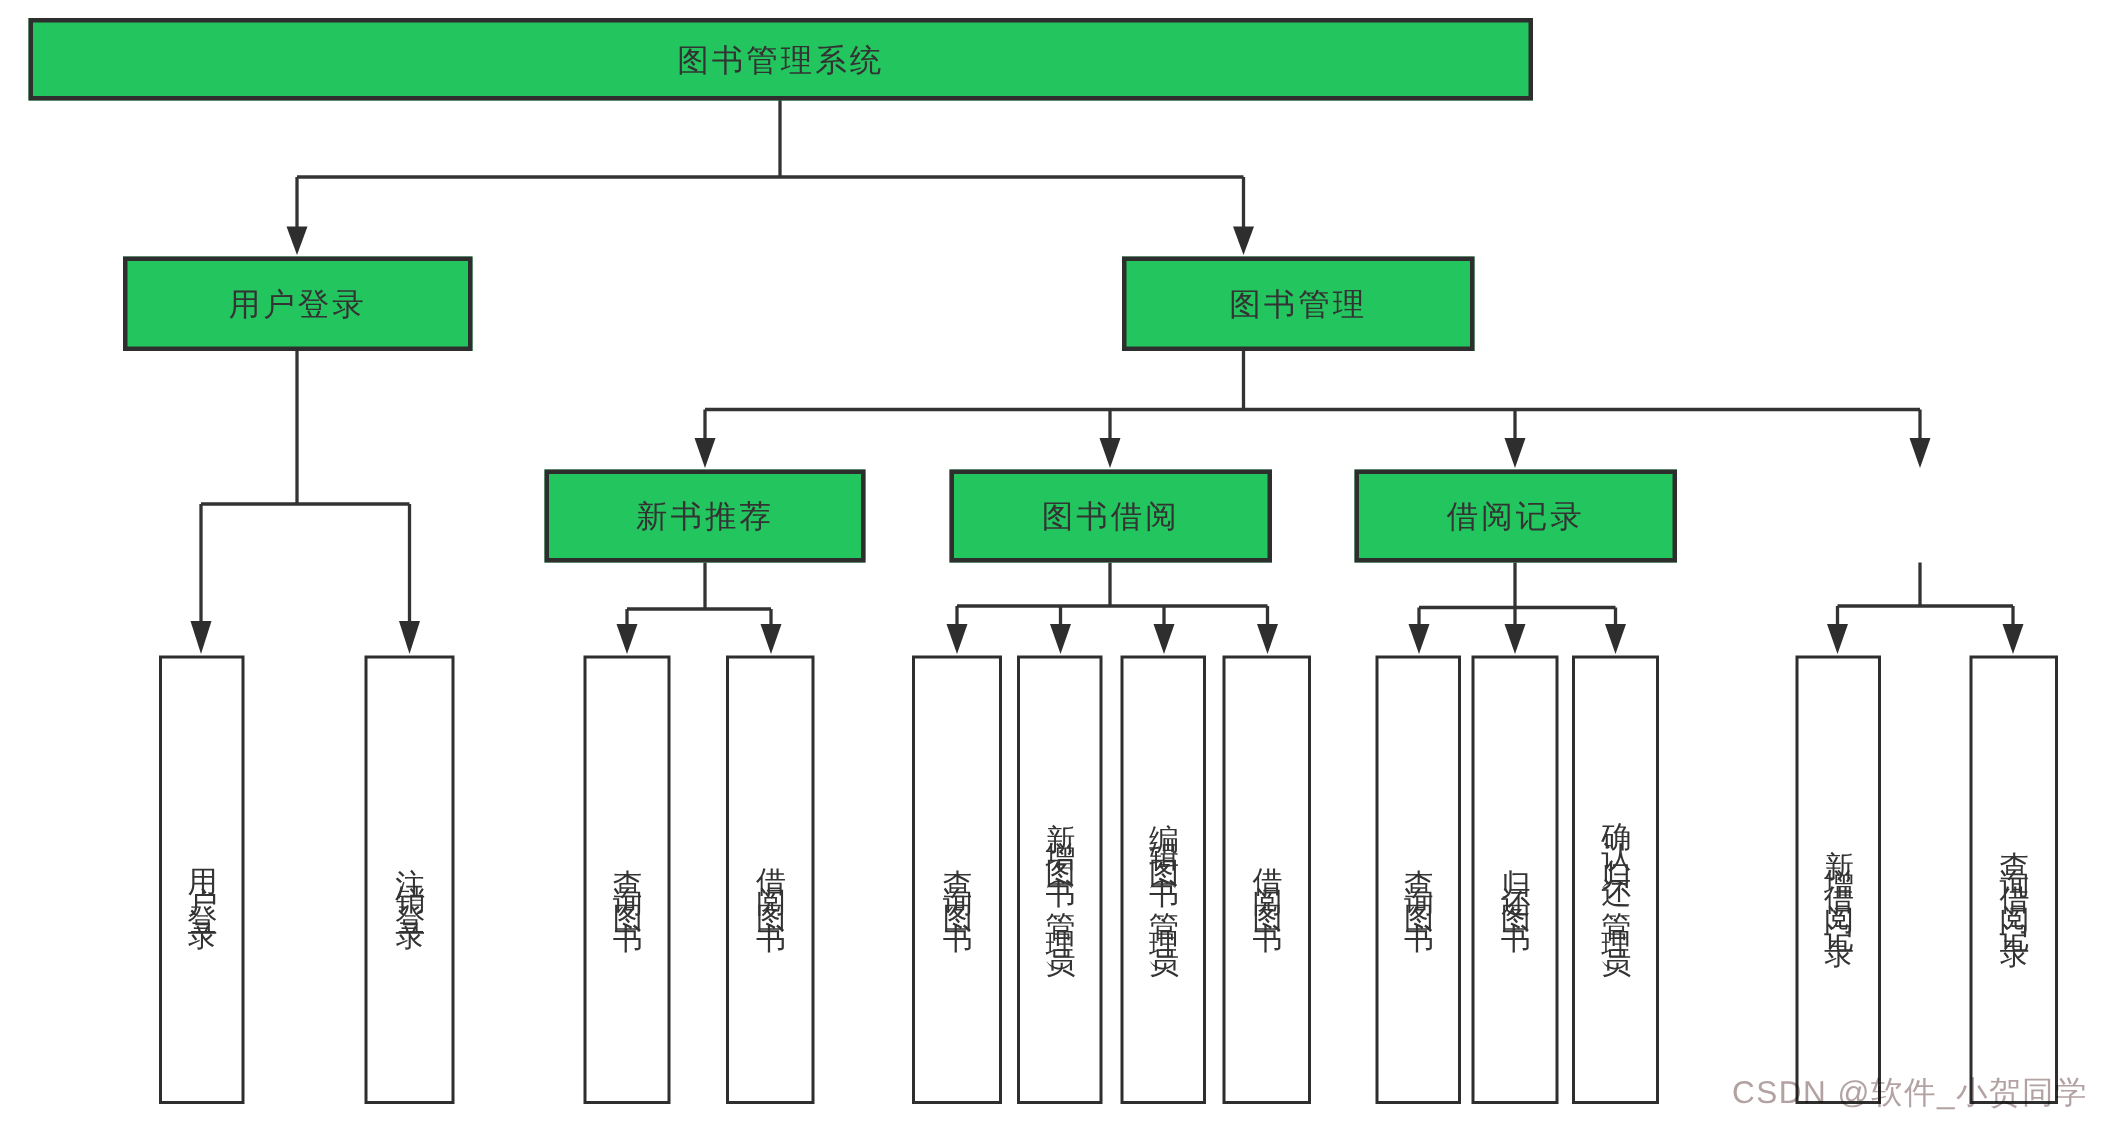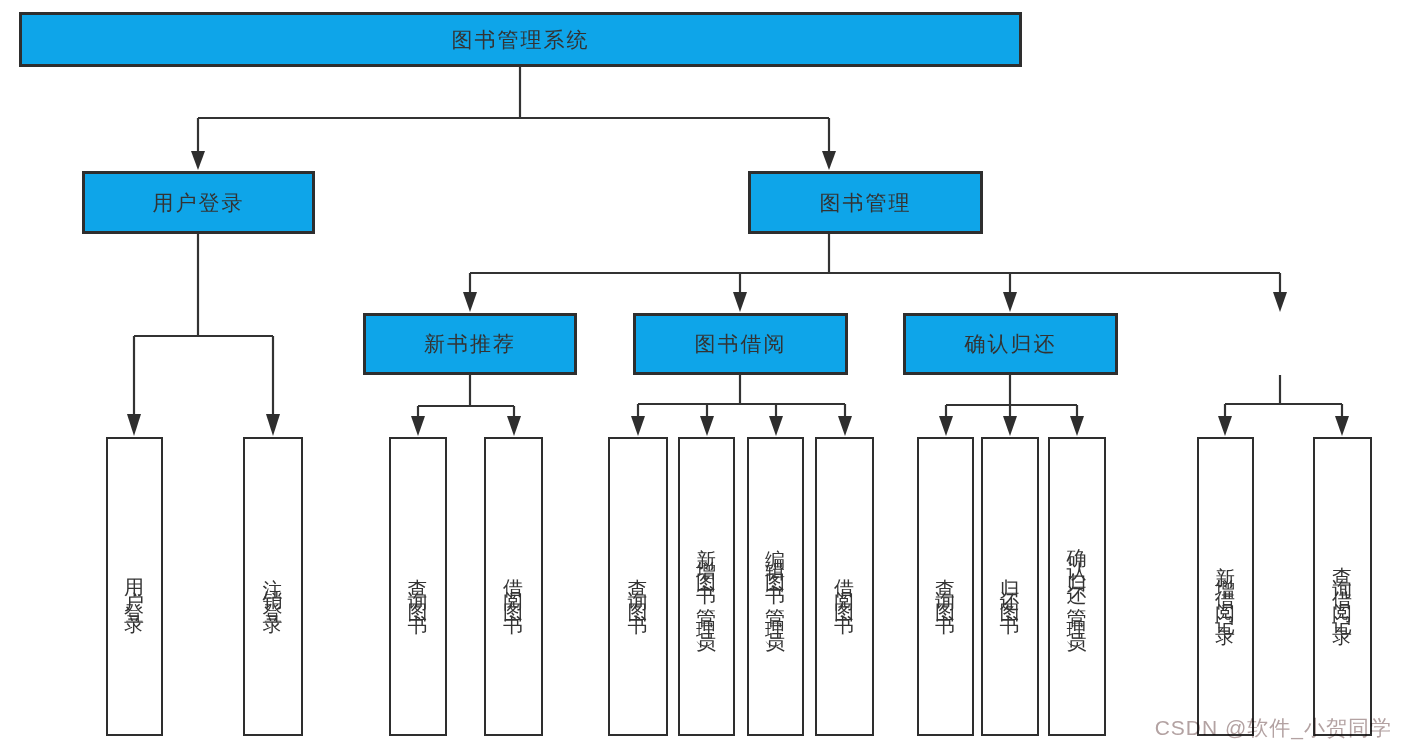--- a/index.html
+++ b/index.html
@@ -4,21 +4,21 @@
 <style>
   html,body{margin:0;padding:0;}
   body{
     width:1405px;height:747px;position:relative;background:#ffffff;
     font-family:"Liberation Sans","DejaVu Sans",sans-serif;
     overflow:hidden;
   }
   #stage{position:absolute;inset:0;width:1405px;height:747px;}
   svg.connectors{position:absolute;left:0;top:0;z-index:1;}
   .node{
-    position:absolute;box-sizing:border-box;background:#0ea5e9;
+    position:absolute;box-sizing:border-box;background:#22c55e;
     border:3px solid #2e2e2e;display:flex;align-items:center;justify-content:center;
     color:#333333;font-size:21px;letter-spacing:2px;z-index:2;white-space:nowrap;
   }
   .leaf{
     position:absolute;box-sizing:border-box;background:#ffffff;
     border:2.5px solid #2e2e2e;display:flex;align-items:center;justify-content:center;
     color:#333333;z-index:2;
   }
   .leaf .vtext{
     writing-mode:vertical-rl;text-orientation:mixed;
@@ -111,21 +111,21 @@
     <span>图书管理</span>
   </div>
 
   <div class="node" style="left:633px;top:313px;width:215px;height:62px;">
     <span>图书借阅</span>
   </div>
   <div class="node" style="left:363px;top:313px;width:214px;height:62px;">
     <span>新书推荐</span>
   </div>
   <div class="node" style="left:903px;top:313px;width:215px;height:62px;">
-    <span>确认归还</span>
+    <span>借阅记录</span>
   </div>
 
   <div class="leaf" style="left:106px;top:437px;width:57px;height:299px;">
     <span class="vtext">用户登录</span>
   </div>
   <div class="leaf" style="left:243px;top:437px;width:60px;height:299px;">
     <span class="vtext">注销登录</span>
   </div>
 
   <div class="leaf" style="left:389px;top:437px;width:58px;height:299px;">

